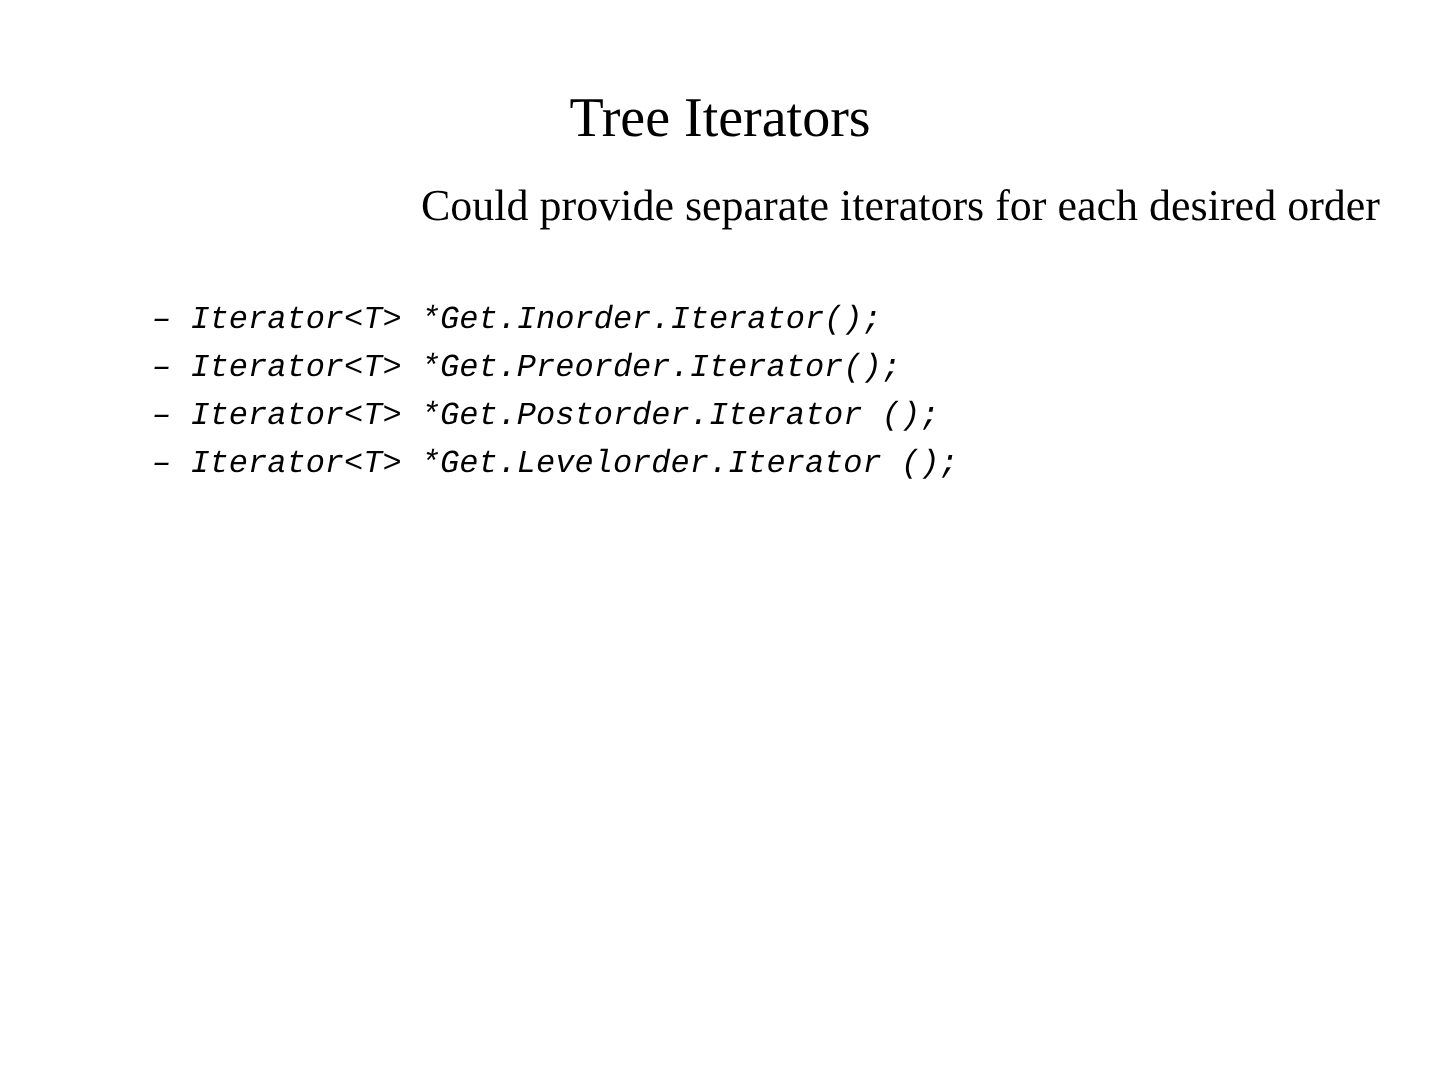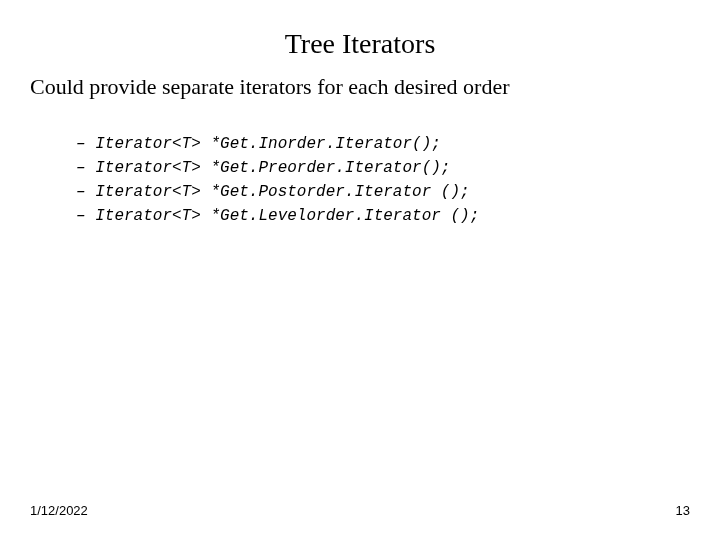--- a/index.html
+++ b/index.html
@@ -14,27 +14,28 @@
   }
   .slide {
     width: 720px;
     height: 540px;
     position: relative;
     box-sizing: border-box;
   }
   .title {
     text-align: center;
     font-size: 28px;
-    padding-top: 28px;
+    padding-top: 44px;
     font-weight: normal;
   }
   .body-text {
     font-size: 22px;
     padding: 14px 30px 0 30px;
     line-height: 1.2;
+    text-align: right;
   }
   .code-block {
     font-family: "Courier New", Courier, monospace;
     font-size: 16px;
     padding: 8px 0 0 76px;
     line-height: 1.5;
     white-space: pre;
     font-style: italic;
   }
   .footer {
@@ -53,17 +54,13 @@
 
 <div class="slide">
   <div class="title">Tree Iterators</div>
   <div class="body-text">Could provide separate iterators for each desired order</div>
   <div class="code-block">
 <span>– Iterator&lt;T&gt; *Get.Inorder.Iterator();</span>
 <span>– Iterator&lt;T&gt; *Get.Preorder.Iterator();</span>
 <span>– Iterator&lt;T&gt; *Get.Postorder.Iterator ();</span>
 <span>– Iterator&lt;T&gt; *Get.Levelorder.Iterator ();</span>
 </div>
-  <div class="footer">
-    <span>1/12/2022</span>
-    <span>13</span>
-  </div>
 </div>
 
 </body></html>

